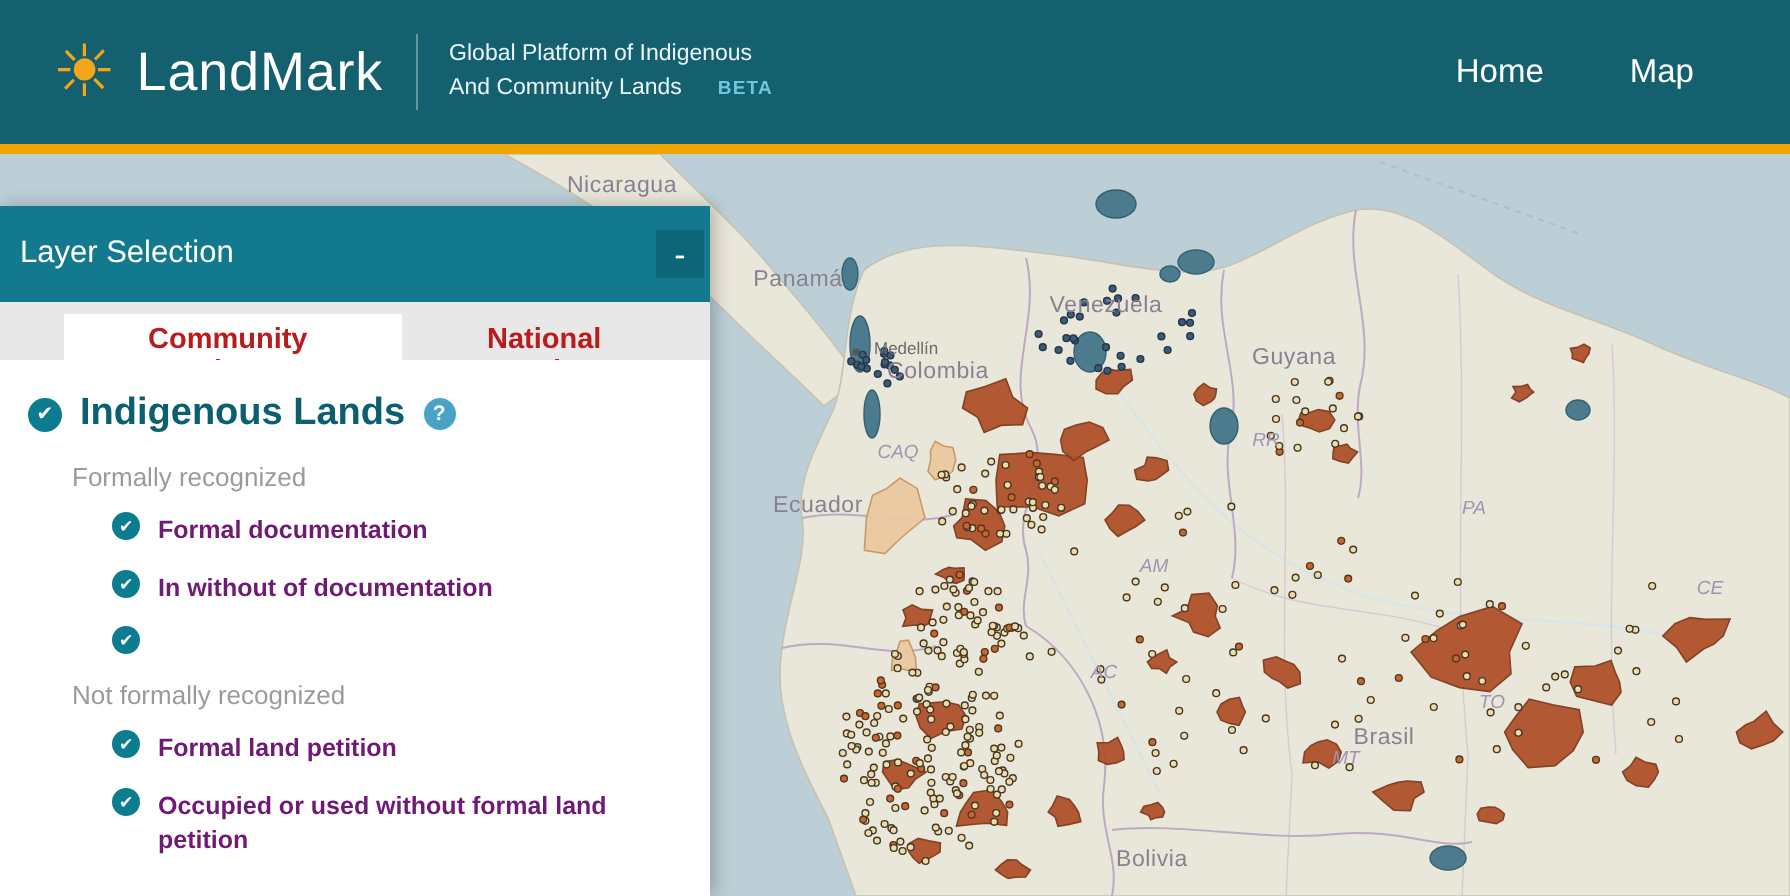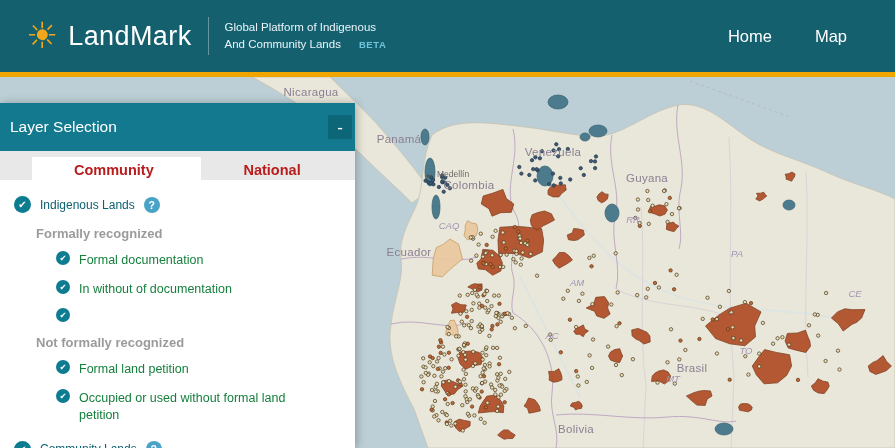--- a/index.html
+++ b/index.html
@@ -38,26 +38,26 @@
        color:#b91c1c;font-weight:bold;font-size:14.5px;cursor:pointer;}
   .tab.active{background:#ffffff;}
   .panel-body{position:absolute;top:77px;left:0;right:0;bottom:0;background:#ffffff;
               padding:12px 12px 0 12px;box-sizing:border-box;overflow:hidden;}
 
   .layer-row{display:flex;align-items:center;gap:9px;margin:4px 0 6px 2px;cursor:pointer;}
   .layer-row.community{margin-top:16px;}
   .check{width:17px;height:17px;border-radius:50%;background:#0d7c91;color:#fff;
          font-size:10px;display:flex;align-items:center;justify-content:center;flex:none;}
   .check.sm{width:14px;height:14px;font-size:8.5px;}
-  .layer-label{color:#0b5f70;font-weight:normal;font-size:12px;}
+  .layer-label{color:#0b5f70;font-weight:bold;font-size:19px;}
   .help{width:16px;height:16px;border-radius:50%;background:#4aa3c7;color:#fff;font-size:10.5px;
         font-weight:bold;display:flex;align-items:center;justify-content:center;cursor:pointer;flex:none;}
-  .group-heading{color:#9b9b9b;font-weight:bold;font-size:13px;margin:13px 0 10px 24px;}
+  .group-heading{color:#9b9b9b;font-weight:normal;font-size:13px;margin:13px 0 10px 24px;}
   .sub-row{display:flex;gap:9px;margin:10px 0 10px 44px;align-items:flex-start;cursor:pointer;}
-  .sub-label{color:#15803d;font-weight:normal;font-size:12.5px;line-height:1.4;padding-top:1px;max-width:250px;}
+  .sub-label{color:#701a75;font-weight:bold;font-size:12.5px;line-height:1.4;padding-top:1px;max-width:250px;}
 </style>
 </head>
 <body>
 
 <div class="screen">
 
   <header>
     <span class="sun">☀</span>
     <span class="brand-text">LandMark</span>
     <span class="hdr-divider"></span>

